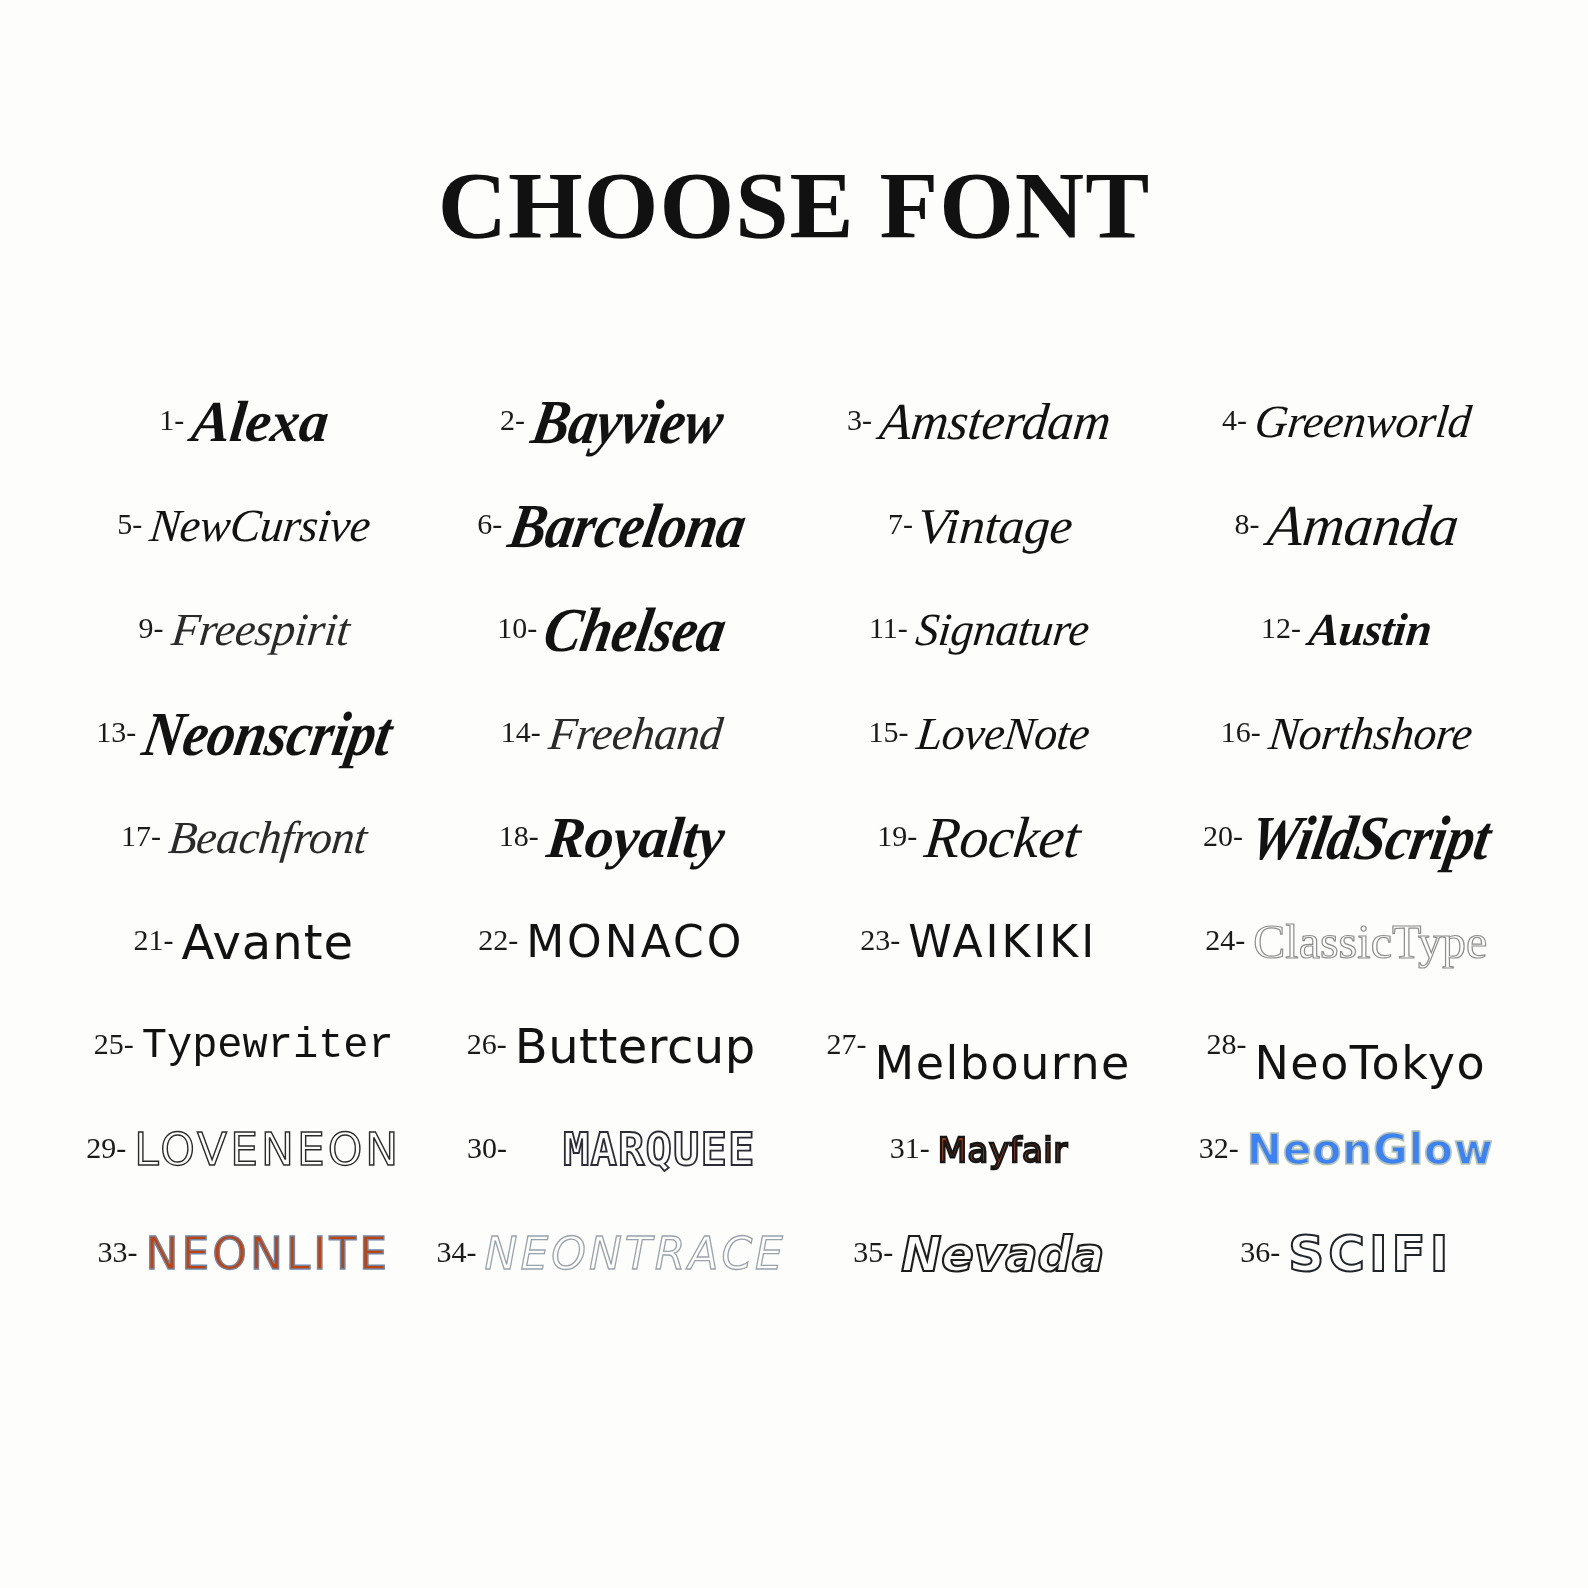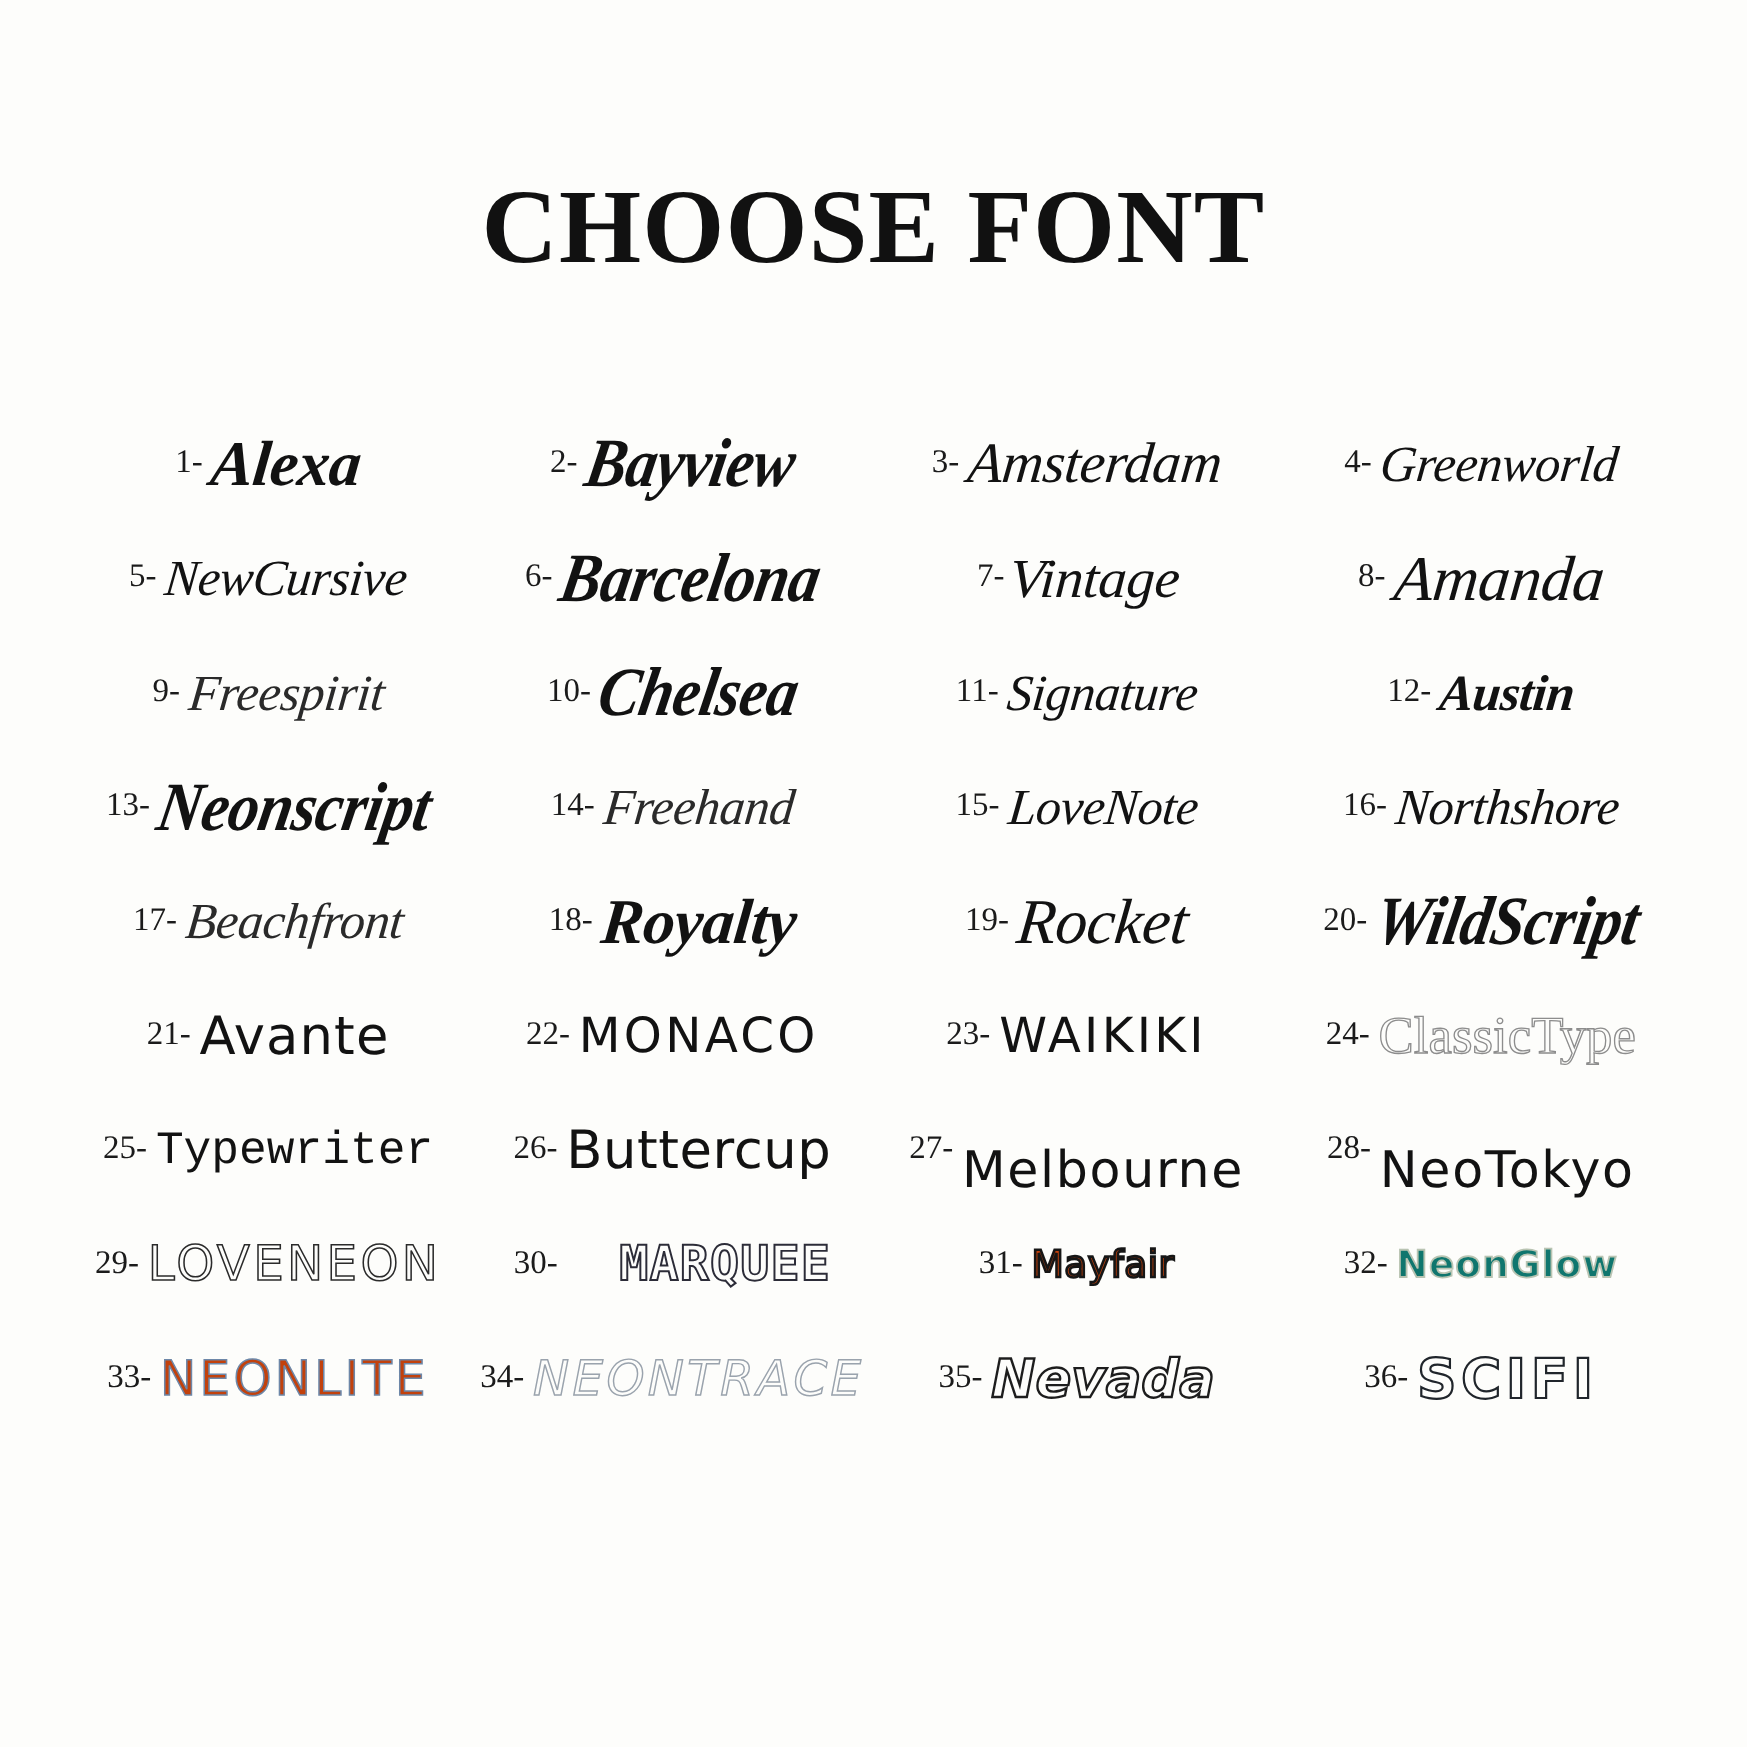--- a/index.html
+++ b/index.html
@@ -131,23 +131,23 @@
     font-weight: normal;
     font-size: 34px;
     letter-spacing: 0.5px;
     color: #c2410c;
     -webkit-text-stroke: 2.4px #161616;
     text-transform: none;
   }
   .outline-pastel {
     font-family: "DejaVu Sans", sans-serif;
     font-weight: bold;
-    font-size: 34px;
+    font-size: 42px;
     letter-spacing: 1px;
-    color: #0f766e;
+    color: #3b82f6;
     -webkit-text-stroke: 1.6px #b9c4b2;
     text-transform: none;
   }
   .outline-script {
     font-family: "DejaVu Sans", sans-serif;
     font-weight: bold;
     font-size: 48px;
     color: #fdfdfb;
     -webkit-text-stroke: 2.2px #1d1d1d;
     letter-spacing: 0px;

